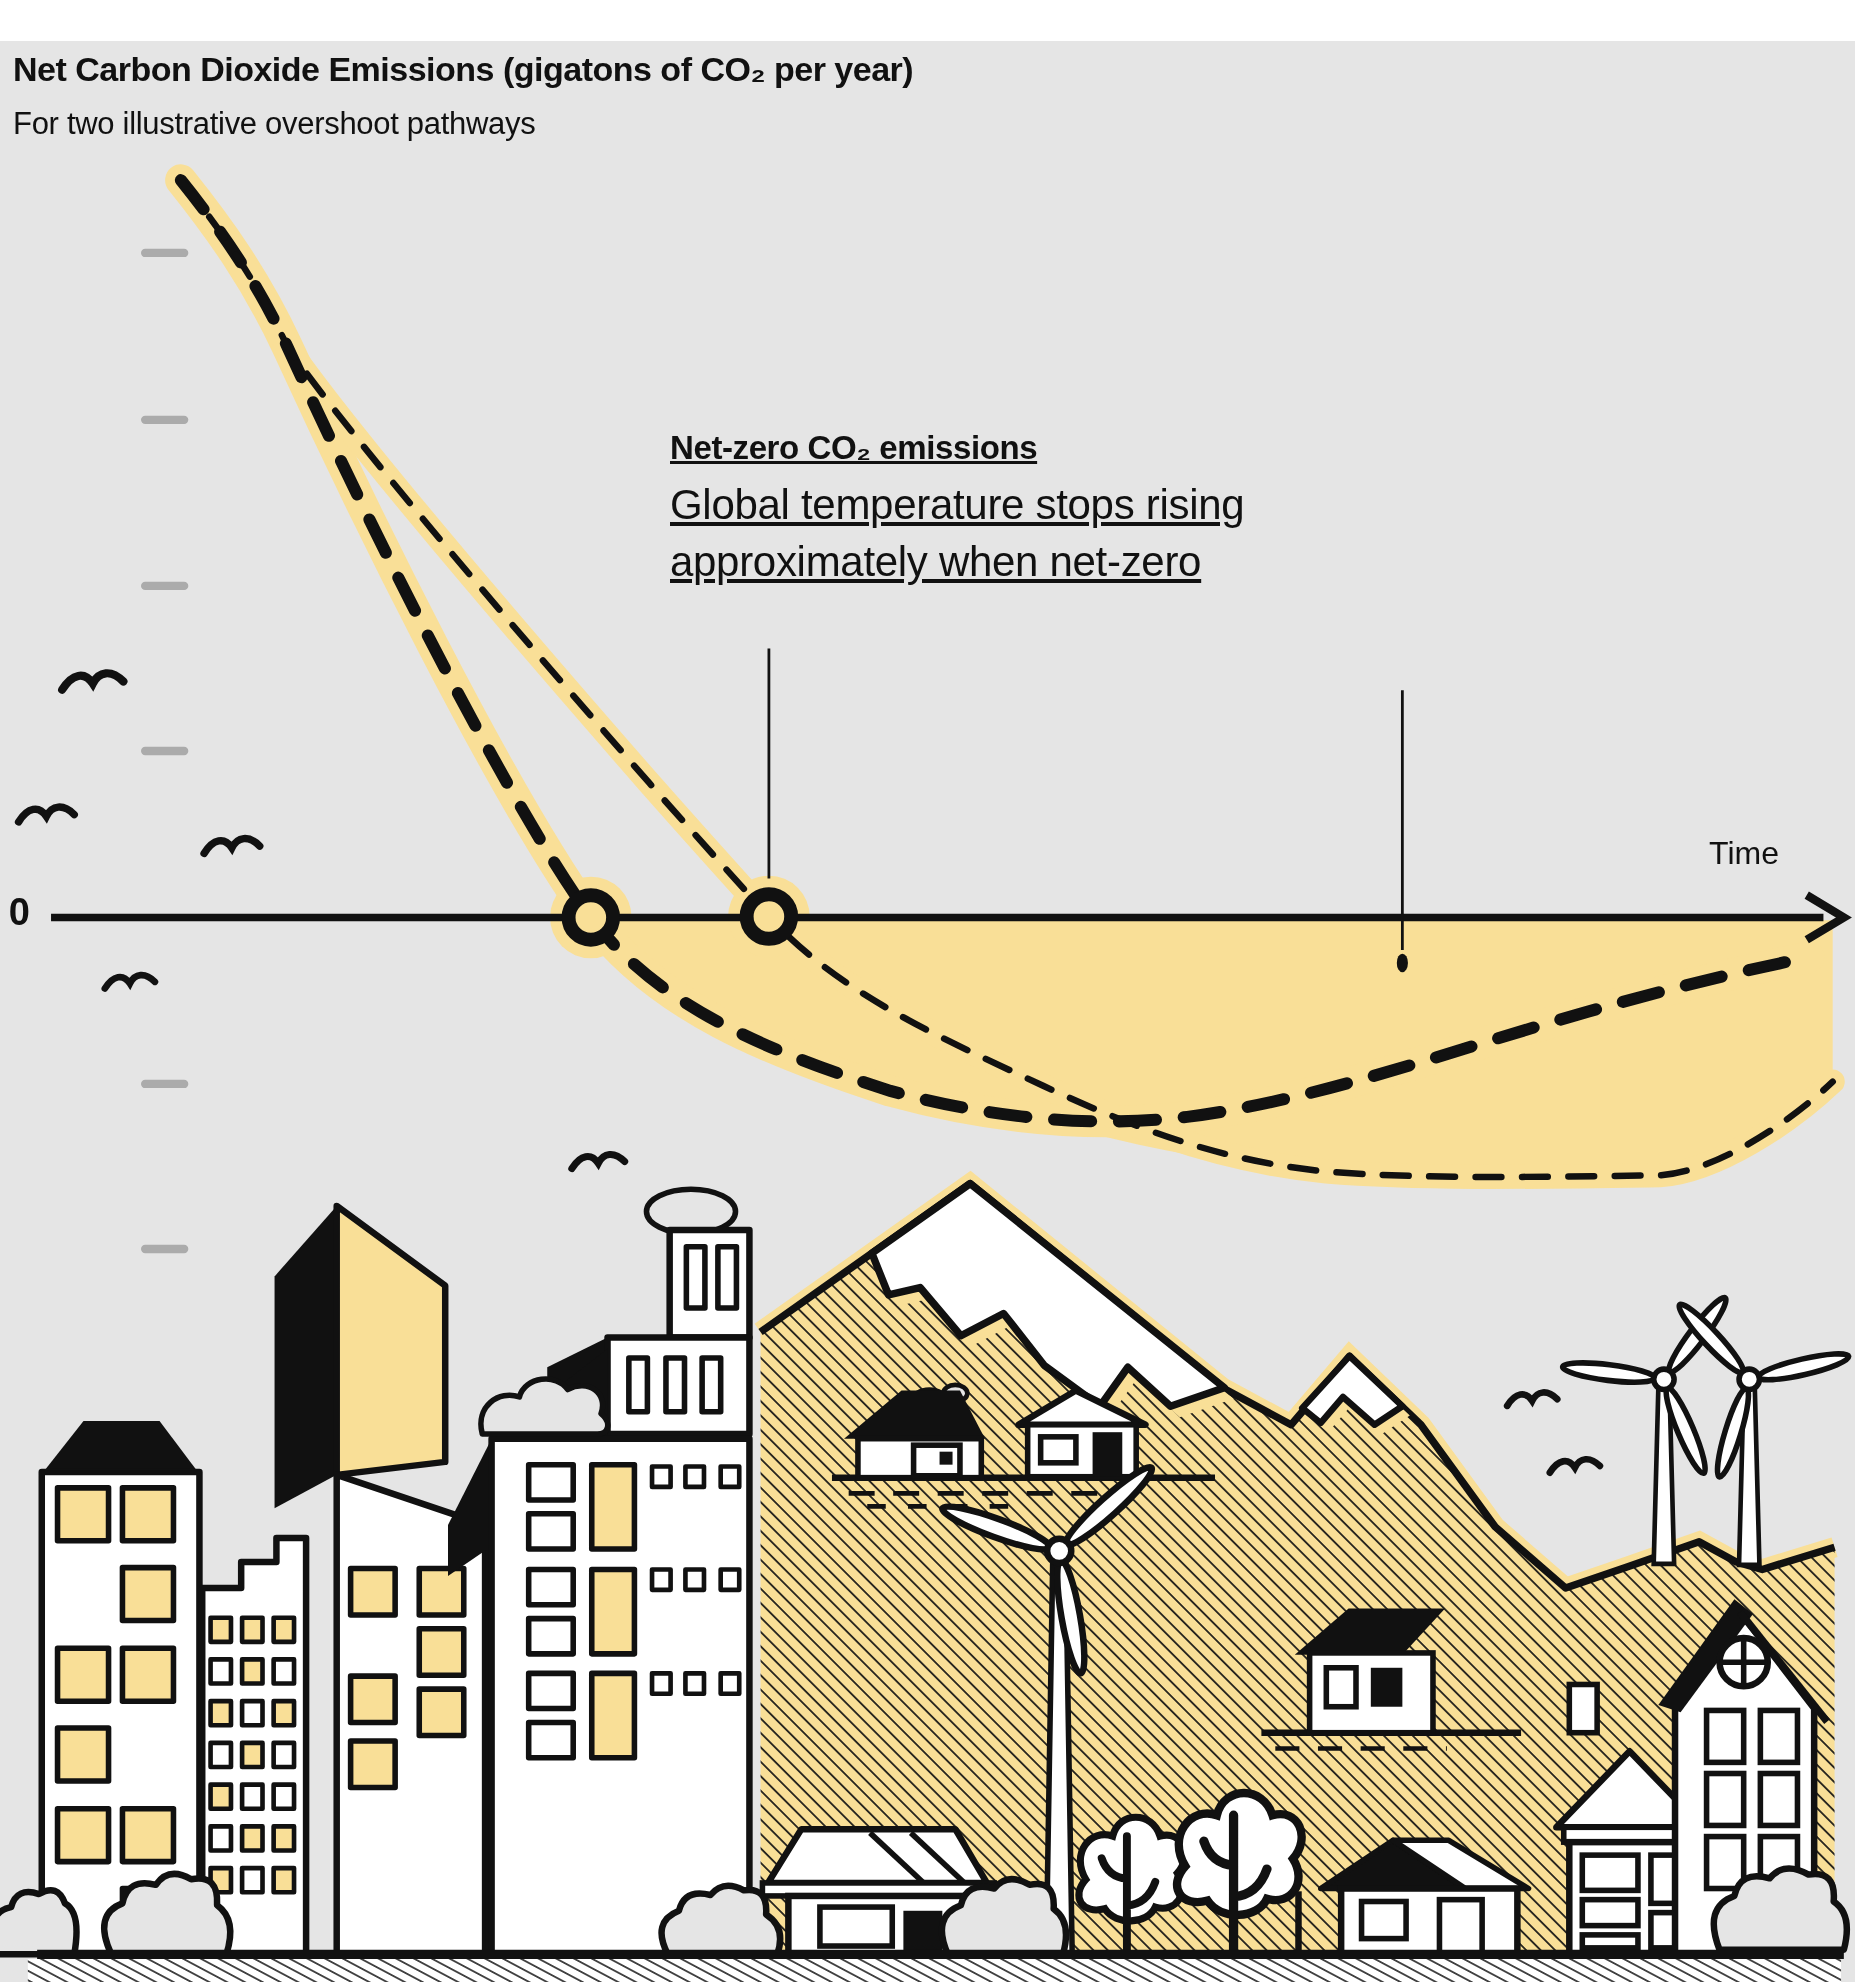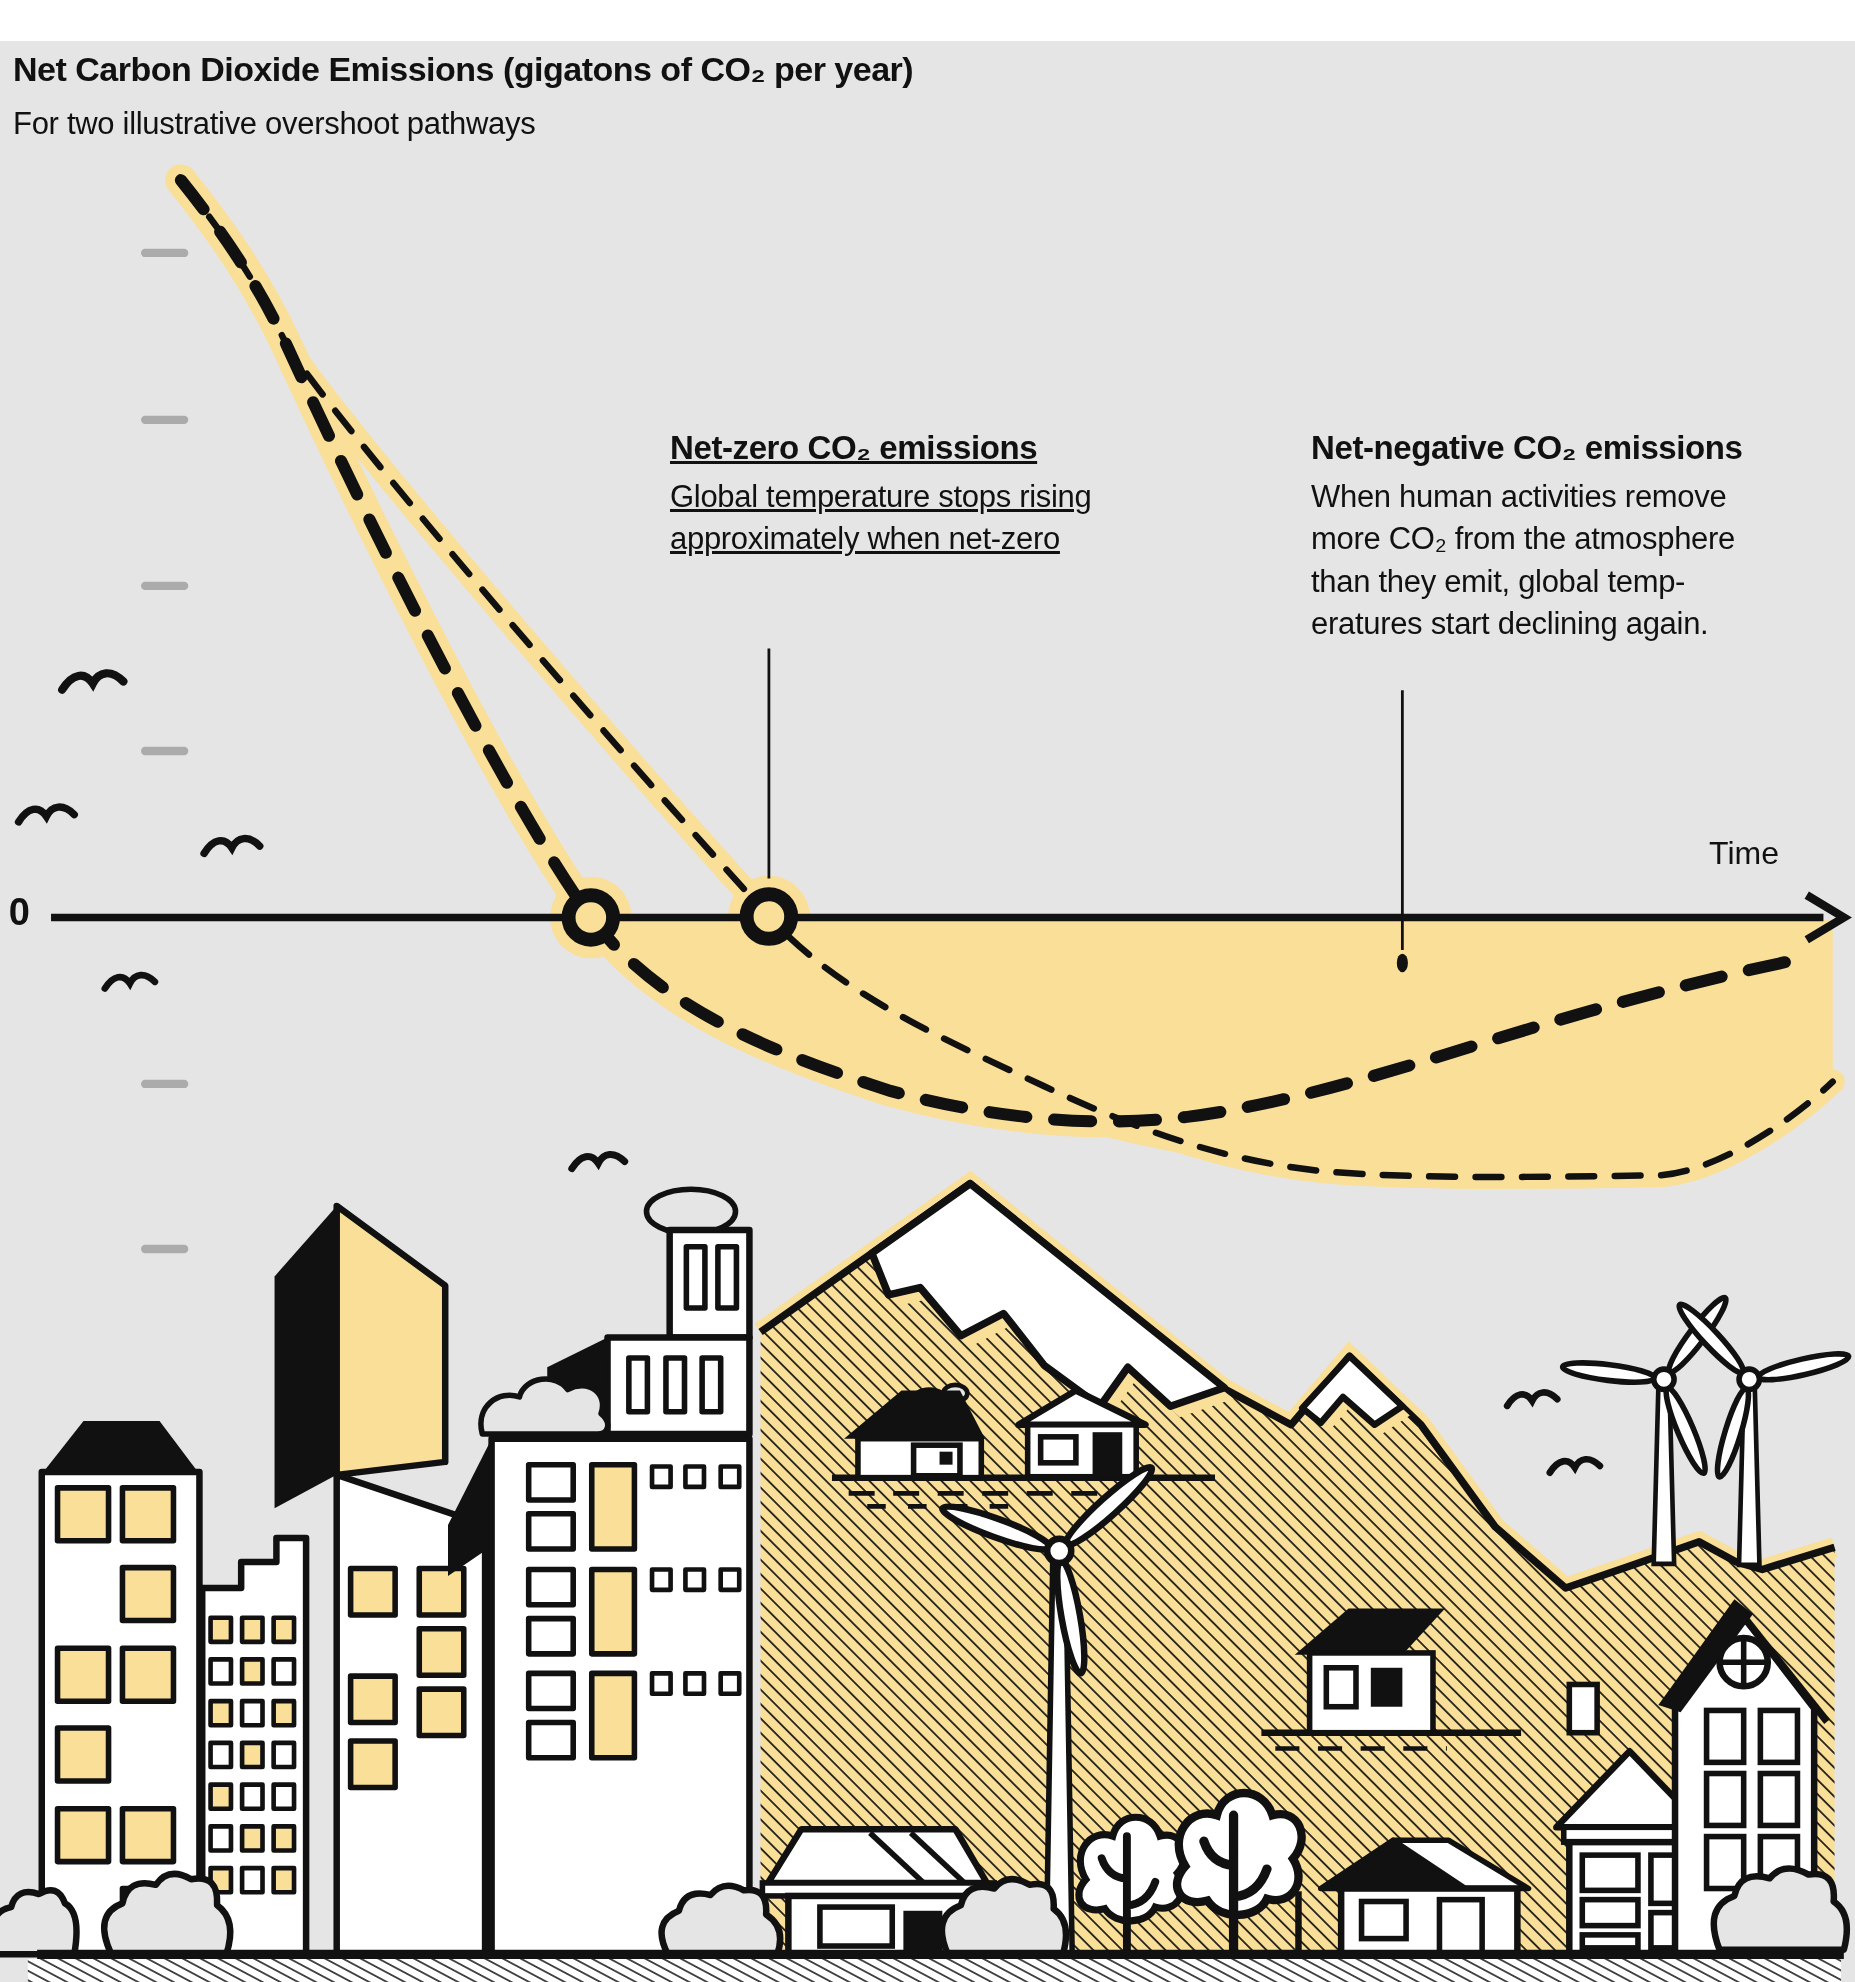--- a/index.html
+++ b/index.html
@@ -4,21 +4,21 @@
 <style>
   html,body{margin:0;padding:0;background:#fff;}
   .canvas{position:relative;width:1855px;height:1982px;background:#e5e5e5;overflow:hidden;
           font-family:"Liberation Sans","DejaVu Sans",sans-serif;color:#111;margin-top:41px;}
   .canvas svg{position:absolute;left:0;top:0;}
   .txt{position:absolute;white-space:nowrap;}
   .title{left:13px;top:9.3px;font-size:34px;font-weight:700;letter-spacing:-0.5px;}
   .subtitle{left:13px;top:65px;font-size:31px;letter-spacing:-0.3px;}
   .anno{position:absolute;}
   .anno .head{font-size:33px;font-weight:700;letter-spacing:-0.4px;margin-bottom:9.3px;}
-  .anno .line{font-size:31px;letter-spacing:-0.3px;line-height:1.36;}
+  .anno .line{font-size:42px;letter-spacing:-0.3px;line-height:1.36;}
   .anno-netzero{left:670px;top:388px;text-decoration:underline;}
   .anno-netneg{left:1311px;top:388px;}
   .time-label{left:1642px;top:794px;width:204px;text-align:center;font-size:32px;}
   .zero-label{left:0px;top:850px;width:30px;text-align:right;font-size:38px;font-weight:700;}
 </style>
 </head>
 <body>
 
 <div class="canvas">
 
@@ -367,24 +367,17 @@
 
   <div class="txt title">Net Carbon Dioxide Emissions (gigatons of CO₂ per year)</div>
   <div class="txt subtitle">For two illustrative overshoot pathways</div>
 
   <div class="anno anno-netzero">
     <div class="head">Net-zero CO₂ emissions</div>
     <div class="line">Global temperature stops rising</div>
     <div class="line">approximately when net-zero</div>
   </div>
 
-  <div class="anno anno-netneg">
-    <div class="head">Net-negative CO₂ emissions</div>
-    <div class="line">When human activities remove</div>
-    <div class="line">more CO₂ from the atmosphere</div>
-    <div class="line">than they emit, global temp-</div>
-    <div class="line">eratures start declining again.</div>
-  </div>
 
   <div class="txt time-label">Time</div>
   <div class="txt zero-label">0</div>
 </div>
 
 
 </body></html>

